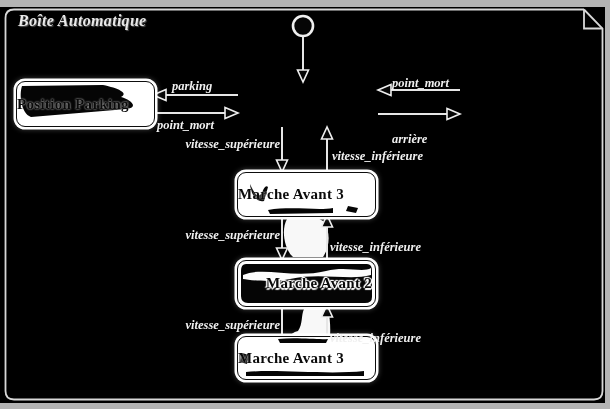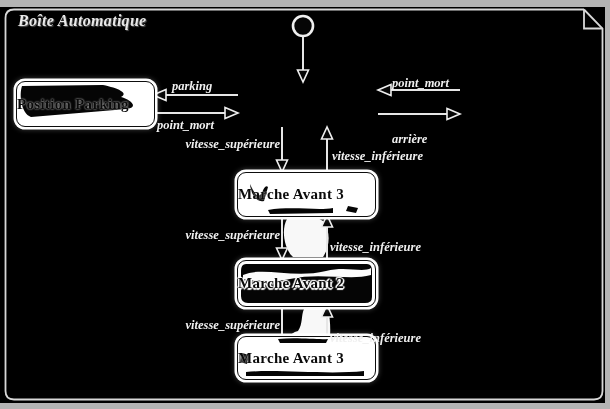--- a/index.html
+++ b/index.html
@@ -23,20 +23,21 @@
     display:flex; align-items:center; justify-content:flex-start;
   }
   .state-label {
     position:relative; z-index:2; white-space:nowrap;
     font:bold 15px "Liberation Serif", serif; color:#0a0a0a;
     letter-spacing:.3px; text-shadow:0 0 2px #fff;
   }
   .state-label.glow {
     text-shadow:-1.5px 0 1px #fff, 1.5px 0 1px #fff, 0 -1.5px 1px #fff, 0 1.5px 1px #fff,
                 -1px -1px 1px #fff, 1px 1px 1px #fff;
+    margin-left:28px;
   }
   .scribble-svg { position:absolute; left:0; top:0; width:100%; height:100%; z-index:1; }
   .tlabel {
     position:absolute; white-space:nowrap;
     font:bold italic 12.5px "Liberation Serif", serif; color:#f0f0f0;
   }
   .wire { stroke:#e6e6e6; stroke-width:2; }
   .head { fill:#060606; stroke:#eeeeee; stroke-width:1.6; }
   .blob { fill:#f8f8f8; }
   .framewire { fill:none; stroke:#d8d8d8; stroke-width:1.8; }

